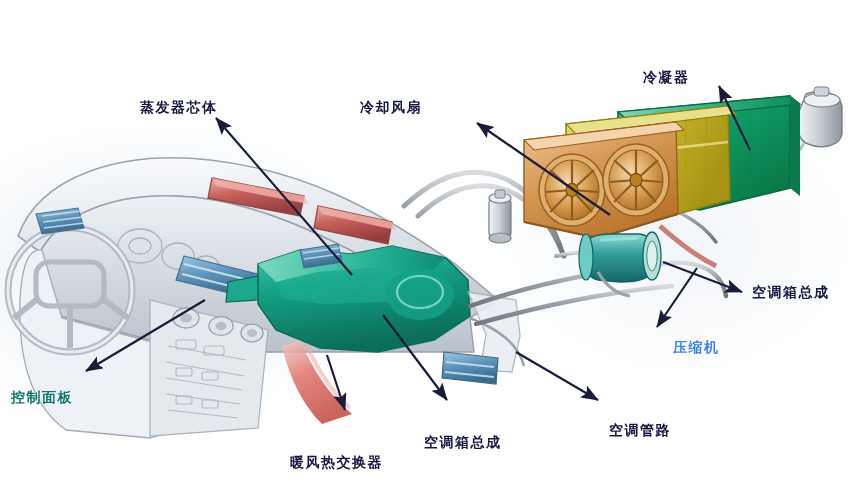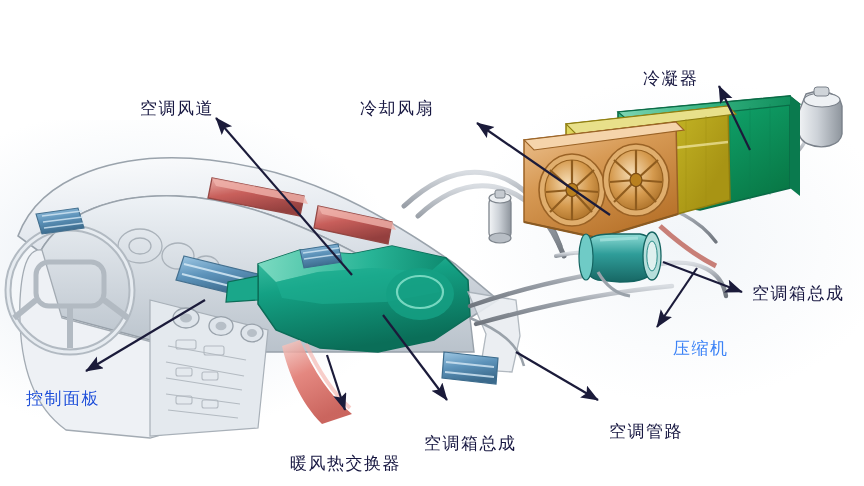--- a/index.html
+++ b/index.html
@@ -20,22 +20,22 @@
   .wash-br{left:470px;top:80px;width:420px;height:320px;
     background:radial-gradient(ellipse at 50% 50%,rgba(232,238,244,.55) 0%,rgba(255,255,255,0) 72%);}
 
   
   #art{position:absolute;left:0;top:0;width:864px;height:486px;}
 
   
   .lbl{
     position:absolute;
     color:#171741;
-    font-weight:normal;
-    font-size:17px;
+    font-weight:bold;
+    font-size:14px;
     letter-spacing:1.5px;
     white-space:nowrap;
     text-shadow:0 0 1px rgba(255,255,255,.9),0 1px 0 rgba(255,255,255,.55);
     line-height:1;
   }
 </style>
 </head>
 <body>
 
 <div id="stage">
@@ -352,24 +352,24 @@
         <line x1="663" y1="262" x2="742" y2="292" stroke="#1b1b3a"></line>
         <line x1="697" y1="268" x2="657" y2="327" stroke="#1b1b3a"></line>
         <line x1="205" y1="300" x2="86" y2="371" stroke="#1b1b3a"></line>
         <line x1="327" y1="355" x2="345" y2="410" stroke="#1b1b3a"></line>
         <line x1="383" y1="315" x2="447" y2="400" stroke="#1b1b3a"></line>
         <line x1="516" y1="352" x2="598" y2="400" stroke="#1b1b3a"></line>
       </g>
   </svg>
 
   <div id="label-layer">
-      <div class="lbl" style="left: 140px; top: 100px; color: rgb(23, 23, 65);">空调风道</div>
+      <div class="lbl" style="left: 140px; top: 100px; color: rgb(23, 23, 65);">蒸发器芯体</div>
       <div class="lbl" style="left: 360px; top: 100px; color: rgb(23, 23, 65); text-align: right;">冷却风扇</div>
       <div class="lbl" style="left: 643px; top: 70px; color: rgb(23, 23, 65);">冷凝器</div>
       <div class="lbl" style="left: 752px; top: 285px; color: rgb(23, 23, 65);">空调箱总成</div>
       <div class="lbl" style="left: 673px; top: 340px; color: #3b82f6;">压缩机</div>
-      <div class="lbl" style="left: 26px; top: 390px; color: #1d4ed8;">控制面板</div>
+      <div class="lbl" style="left: 11px; top: 390px; color: #0f766e;">控制面板</div>
       <div class="lbl" style="left: 254px; top: 455px; color: rgb(23, 23, 65); margin-left: 36px;">暖风热交换器</div>
       <div class="lbl" style="left: 424px; top: 423px; color: rgb(23, 23, 65); margin-top: 12px;">空调箱总成</div>
       <div class="lbl" style="left: 609px; top: 423px; color: rgb(23, 23, 65);">空调管路</div>
     </div>
 
 </div>
 
 </body></html>

